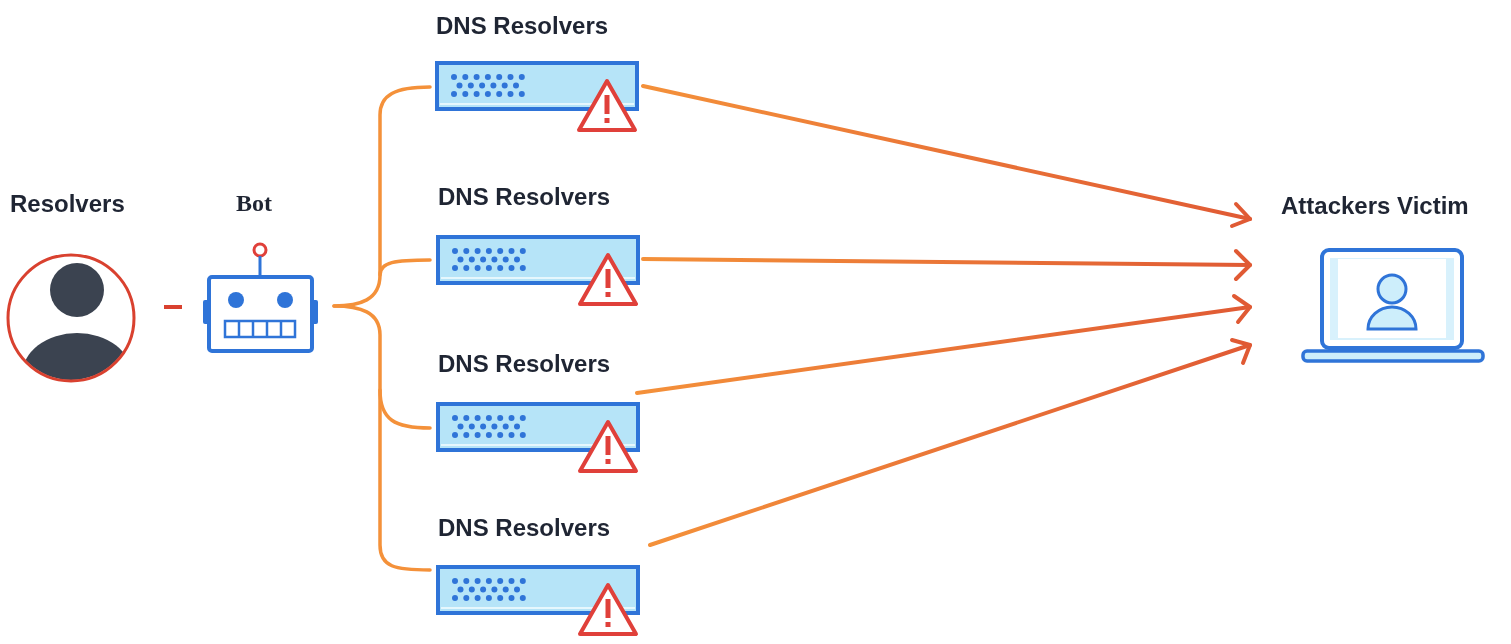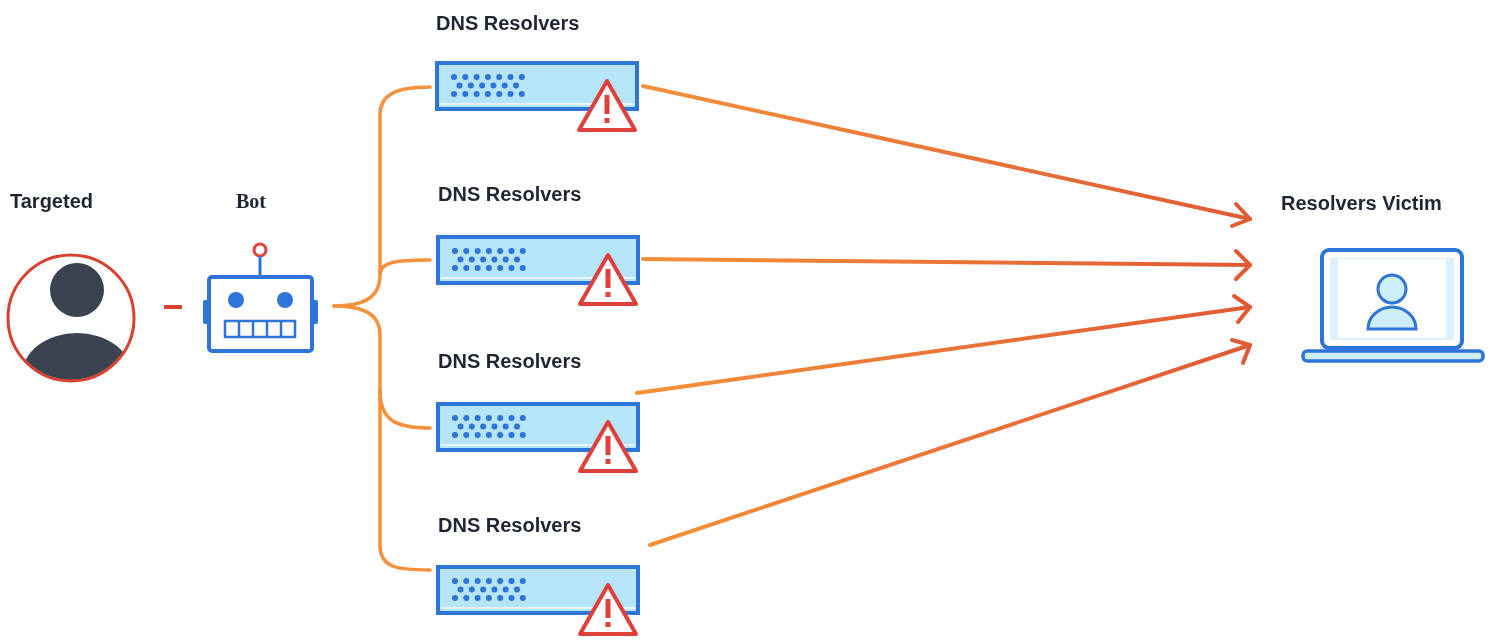--- a/index.html
+++ b/index.html
@@ -1,30 +1,30 @@
 <!DOCTYPE html>
 <html><head>
 <meta charset="utf-8">
 <style>
   html, body { margin: 0; padding: 0; background: #ffffff; }
   body { width: 1511px; height: 644px; position: relative; overflow: hidden;
          font-family: "Liberation Sans", "DejaVu Sans", sans-serif; }
-  .label { position: absolute; font-weight: 700; font-size: 20px; color: #1f2533; white-space: nowrap; }
+  .label { position: absolute; font-weight: 700; font-size: 24px; color: #1f2533; white-space: nowrap; }
   svg { position: absolute; left: 0; top: 0; }
 </style>
 </head>
 <body>
 
-<div class="label" style="left:10px; top:190px;">Targeted</div>
+<div class="label" style="left:10px; top:190px;">Resolvers</div>
 <div class="label" style="left:236px; top:190px;font-family:Liberation Serif, serif;">Bot</div>
 <div class="label" style="left:436px; top:12px;">DNS Resolvers</div>
 <div class="label" style="left:438px; top:183px;">DNS Resolvers</div>
 <div class="label" style="left:438px; top:350px;">DNS Resolvers</div>
 <div class="label" style="left:438px; top:514px;">DNS Resolvers</div>
-<div class="label" style="left:1281px; top:192px;">Resolvers Victim</div>
+<div class="label" style="left:1281px; top:192px;">Attackers Victim</div>
 
 <svg width="1511" height="644" viewBox="0 0 1511 644">
   <defs>
     <linearGradient id="g1" gradientUnits="userSpaceOnUse" x1="640" y1="86" x2="1250" y2="218">
         <stop offset="0" stop-color="#f4913a"></stop>
         <stop offset="1" stop-color="#e05a34"></stop>
       </linearGradient>
     <linearGradient id="g2" gradientUnits="userSpaceOnUse" x1="640" y1="259" x2="1250" y2="265">
         <stop offset="0" stop-color="#f4913a"></stop>
         <stop offset="1" stop-color="#e05a34"></stop>

